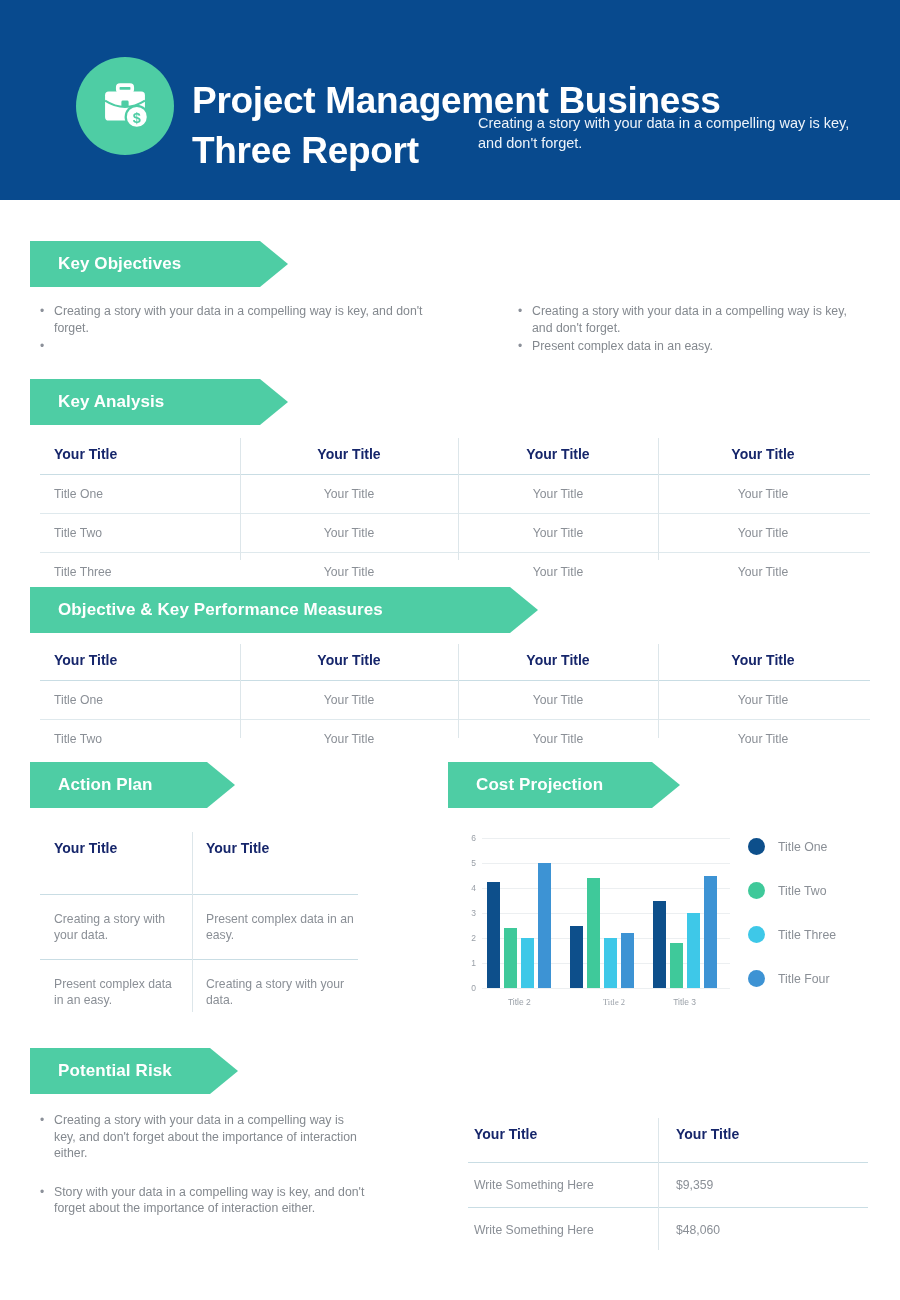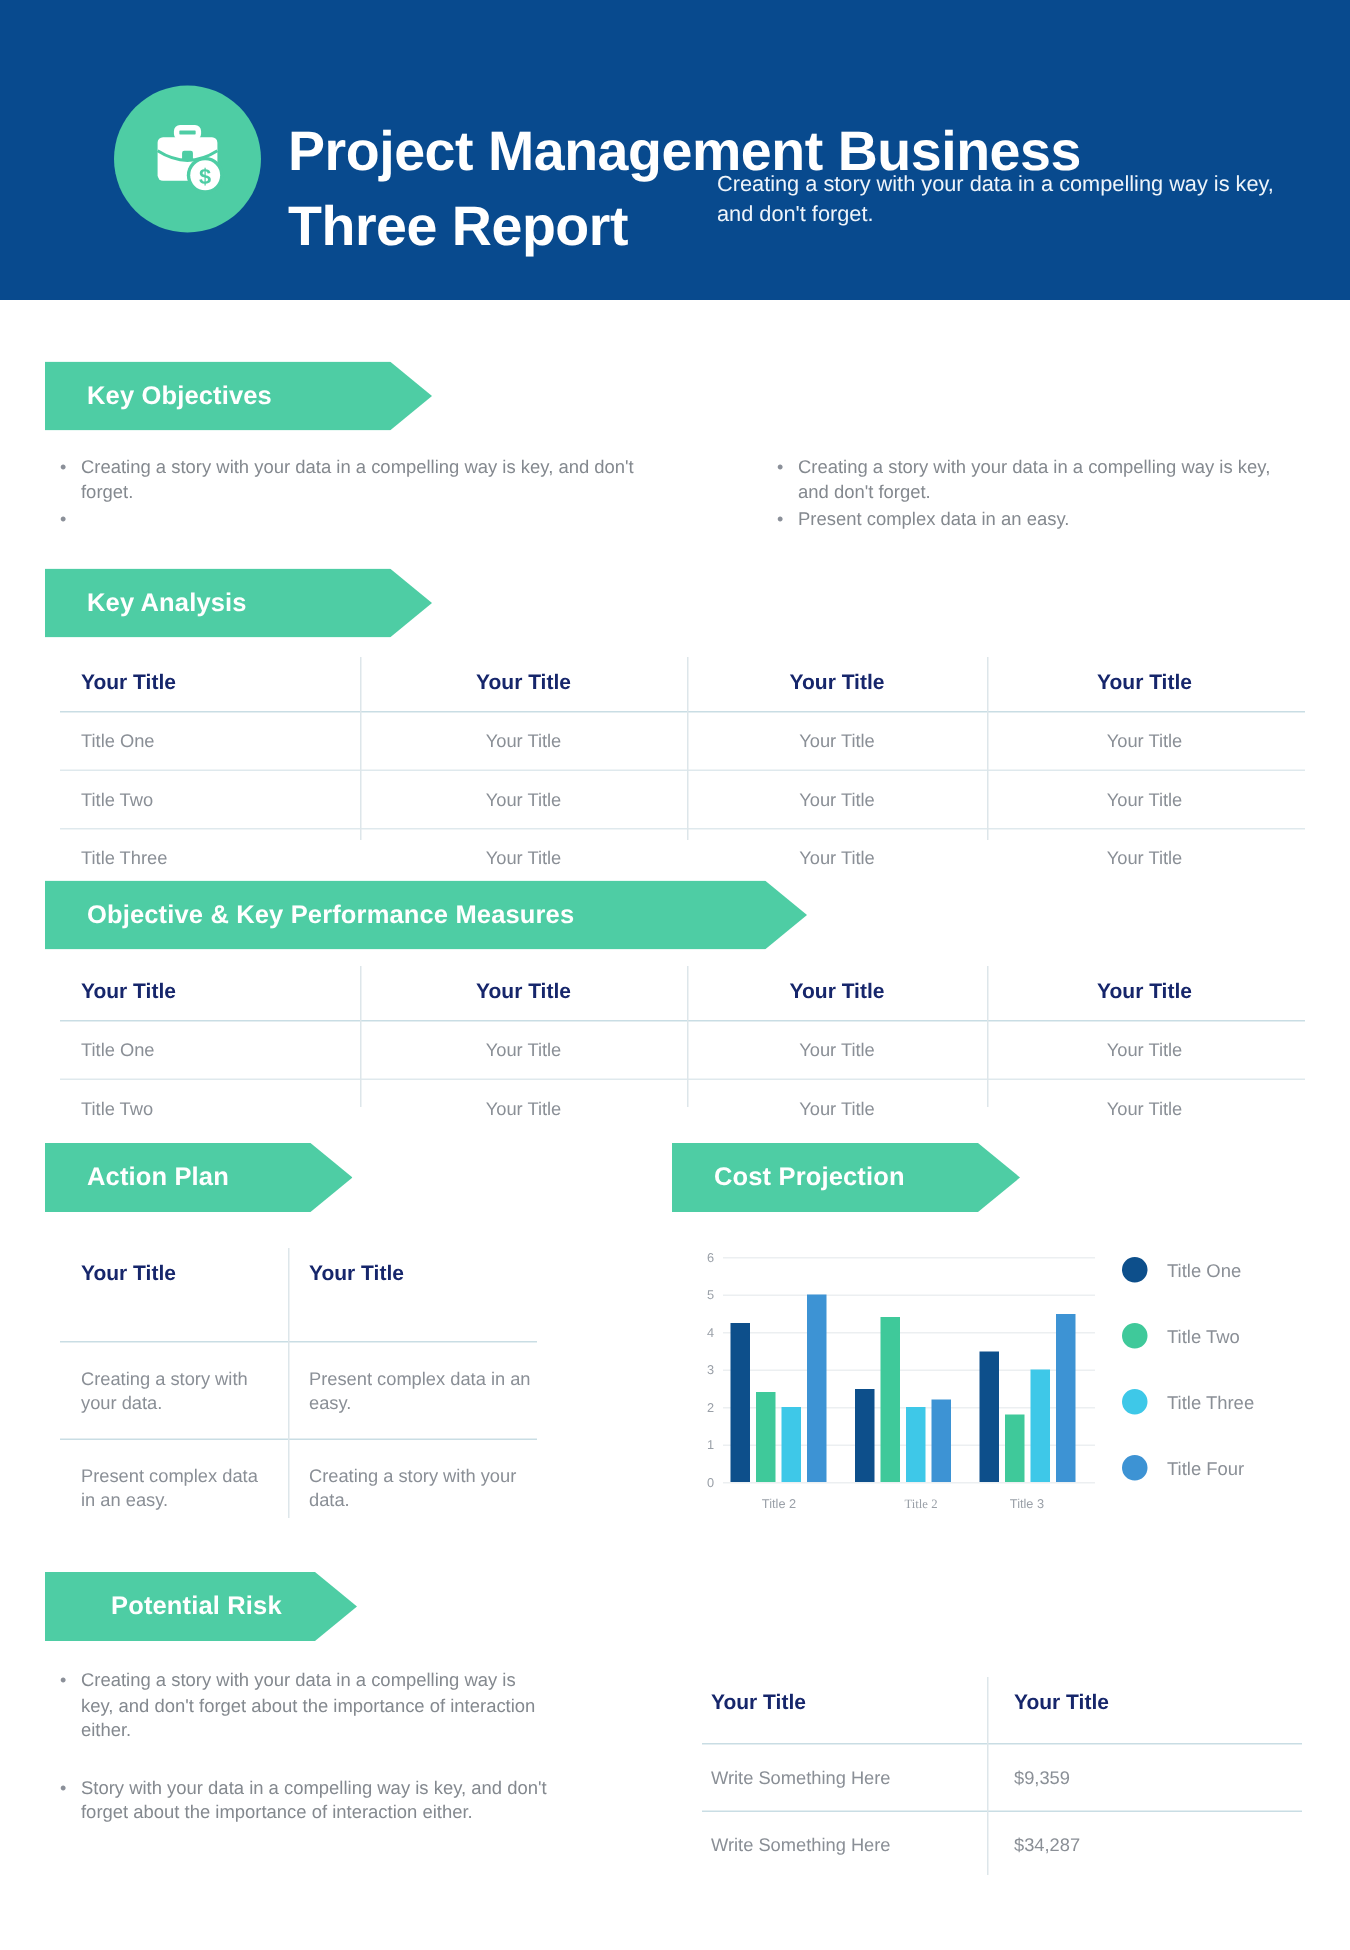--- a/index.html
+++ b/index.html
@@ -291,21 +291,21 @@
         <span class="legend-dot" id="lg2" style="background: rgb(62, 200, 232);"></span>
         <span class="legend-label">Title Three</span>
       </div>
       <div class="legend-item">
         <span class="legend-dot" id="lg3" style="background: rgb(61, 147, 212);"></span>
         <span class="legend-label">Title Four</span>
       </div>
     </div>
   </div>
 
-  <div class="banner" style="left:30px; top:1048px; width:208px;padding-left:16px;">
+  <div class="banner" style="left:30px; top:1048px; width:208px;">
     <span class="banner-label">Potential Risk</span>
   </div>
 
   <div class="bullets" style="left:36px; top:1112px; width:330px;">
     <div class="bullet-row" style="margin-bottom:22px;">
       <span class="bullet-dot">•</span>
       <span class="bullet-text">Creating a story with your data in a compelling way is key, and don't forget about the importance of interaction either.</span>
     </div>
     <div class="bullet-row">
       <span class="bullet-dot">•</span>
@@ -324,17 +324,17 @@
     <div class="hrule"></div>
 
     <div class="tbl-row tbl-body">
       <div class="tbl-cell" style="width:190px; padding:15px 0 15px 6px;">Write Something Here</div>
       <div class="tbl-cell" style="width:210px; padding:15px 0 15px 18px;">$9,359</div>
     </div>
     <div class="hrule"></div>
 
     <div class="tbl-row tbl-body">
       <div class="tbl-cell" style="width:190px; padding:15px 0 15px 6px;">Write Something Here</div>
-      <div class="tbl-cell" style="width:210px; padding:15px 0 15px 18px;">$34,287</div>
+      <div class="tbl-cell" style="width:210px; padding:15px 0 15px 18px;">$48,060</div>
     </div>
   </div>
 
 </div>
 
 </body></html>

